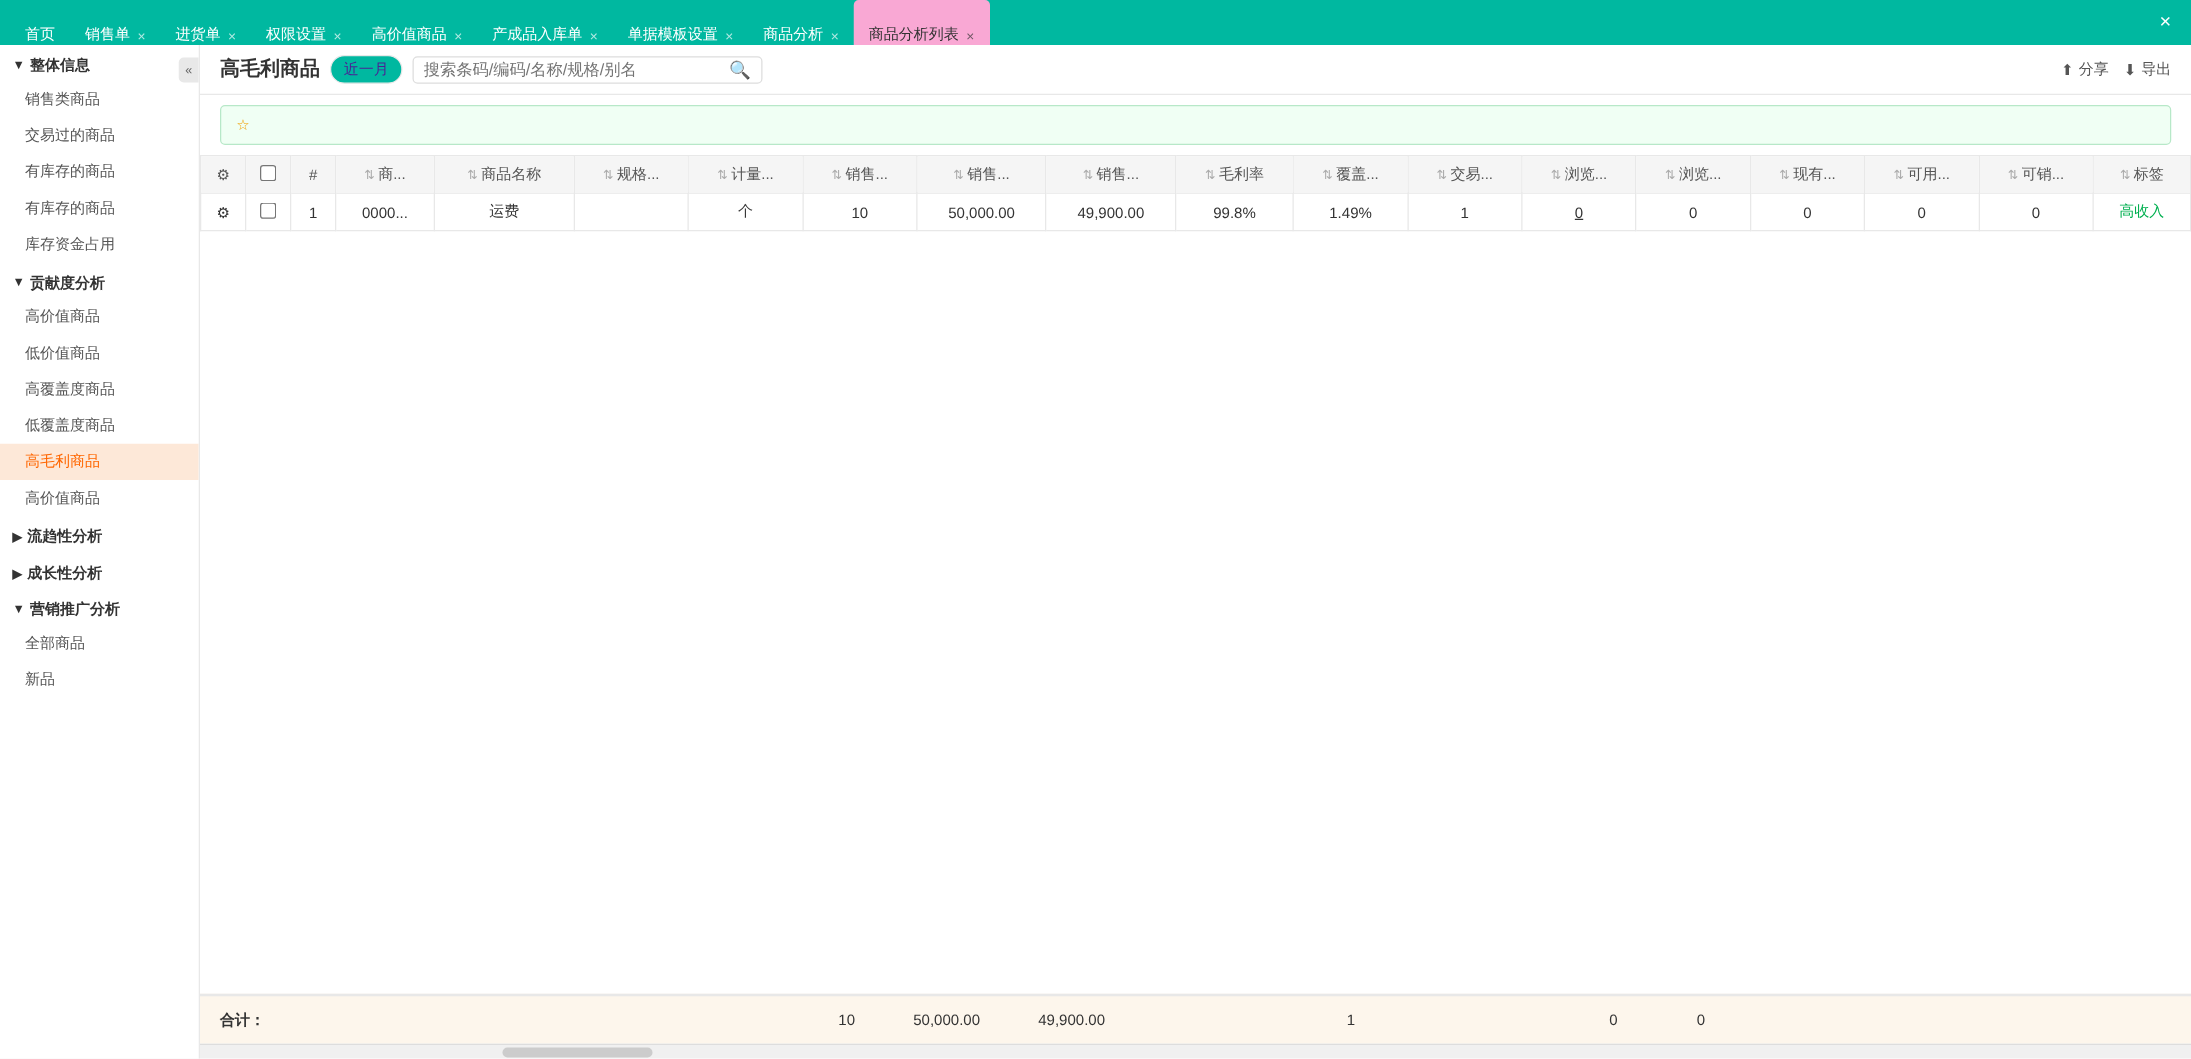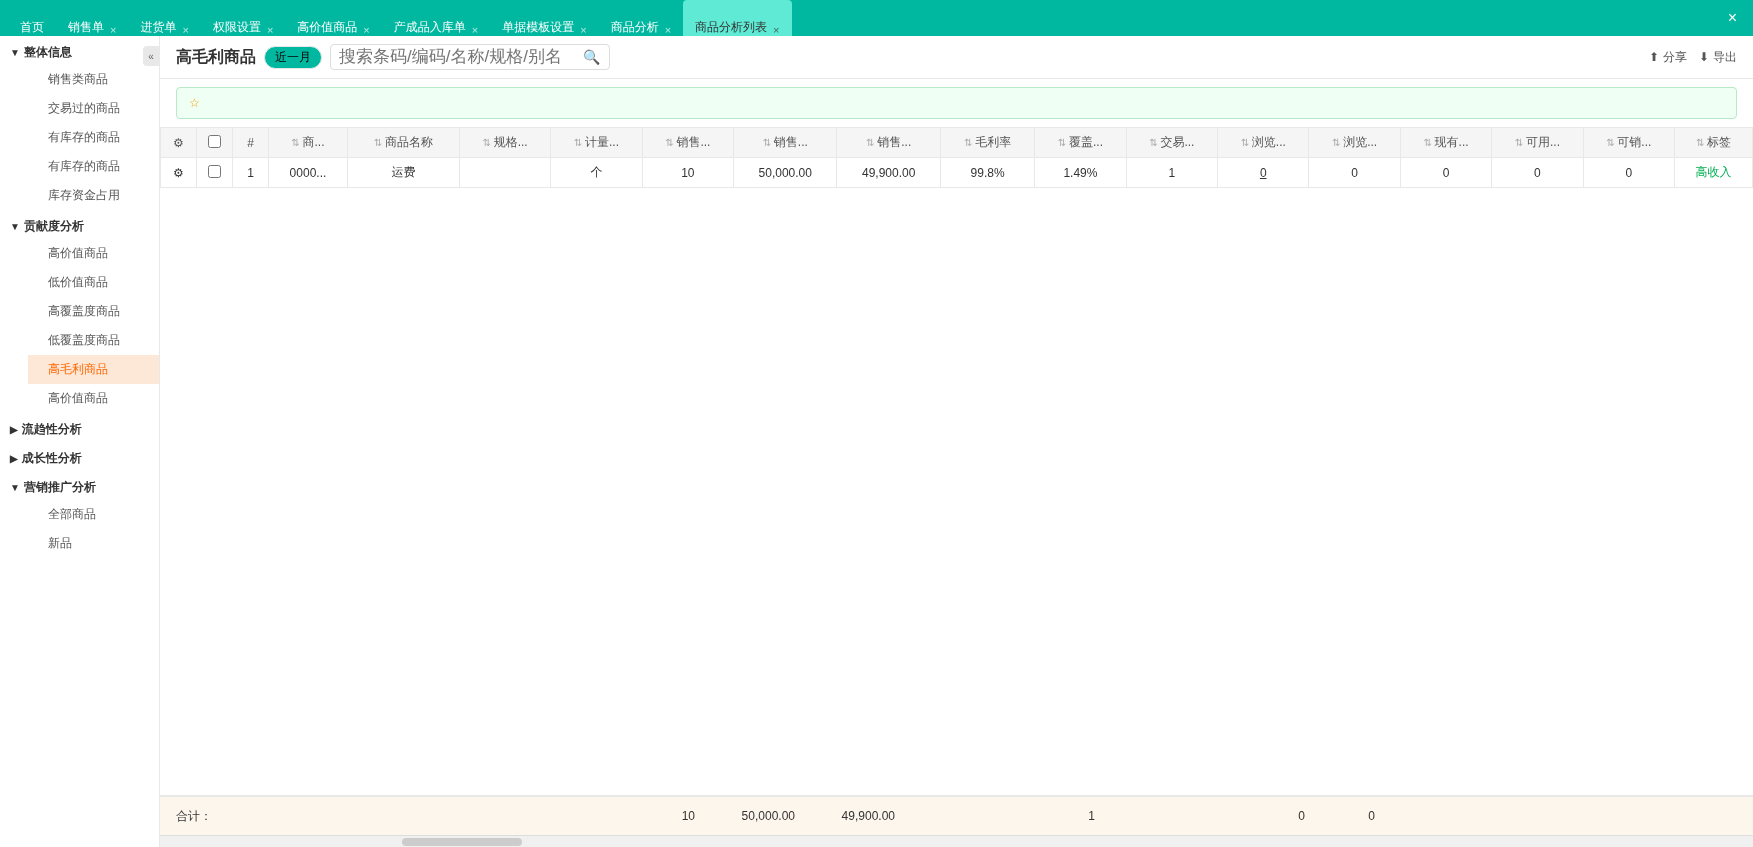--- a/index.html
+++ b/index.html
@@ -18,21 +18,21 @@
       color: #fff;
       padding: 0 12px;
       height: 36px;
       display: flex;
       align-items: flex-end;
       cursor: pointer;
       white-space: nowrap;
       font-size: 13px;
       position: relative;
     }
-    .top-nav .nav-item.active { background: #5eead4; color: #333; border-radius: 4px 4px 0 0; }
+    .top-nav .nav-item.active { background: #f9a8d4; color: #333; border-radius: 4px 4px 0 0; }
     .top-nav .nav-item .close-x {
       margin-left: 6px;
       font-size: 11px;
       opacity: 0.7;
       cursor: pointer;
     }
     .top-nav .top-close {
       margin-left: auto;
       color: #fff;
       cursor: pointer;
@@ -79,21 +79,20 @@
       font-size: 12px;
       cursor: pointer;
     }
     .sidebar-group-title .arrow { margin-right: 4px; font-size: 10px; }
     .sidebar-item {
       padding: 6px 10px 6px 20px;
       color: #555;
       cursor: pointer;
       font-size: 12px;
       white-space: nowrap;
-      margin-left: 28px;
     }
     .sidebar-item.active { background: #fde8d8; color: #ff6600; }
 
     
     .content-area {
       flex: 1;
       display: flex;
       flex-direction: column;
       overflow: hidden;
       background: #fff;
@@ -116,35 +115,35 @@
       background: #fff;
       border: 1px solid #e8e8e8;
       border-radius: 12px;
       padding: 2px 10px;
       cursor: pointer;
       color: #00b8a0;
       font-size: 12px;
     }
     .filter-btn.active {
       background: #00b8a0;
-      color: #000000;
+      color: #4c1d95;
     }
     .search-box {
       display: flex;
       align-items: center;
       border: 1px solid #ddd;
       border-radius: 4px;
       padding: 2px 8px;
       flex: 1;
       max-width: 280px;
     }
     .search-box input {
       border: none;
       outline: none;
-      font-size: 17px;
+      font-size: 13px;
       width: 100%;
       color: #999;
     }
     .search-icon { color: #999; font-size: 14px; }
     .header-actions {
       margin-left: auto;
       display: flex;
       align-items: center;
       gap: 12px;
     }
@@ -219,22 +218,22 @@
       border-top: 2px solid #e8e8e8;
       background: #fdf6ec;
       display: flex;
       align-items: center;
       padding: 0 16px;
       font-size: 13px;
       color: #333;
       flex-shrink: 0;
     }
     .footer-total .total-label {
-      font-weight: normal;
-      margin-right: 31px;
+      font-weight: bold;
+      margin-right: 20px;
     }
     .footer-cell {
       min-width: 80px;
       text-align: right;
       padding-right: 10px;
     }
 
     
     .bottom-scrollbar {
       height: 12px;

